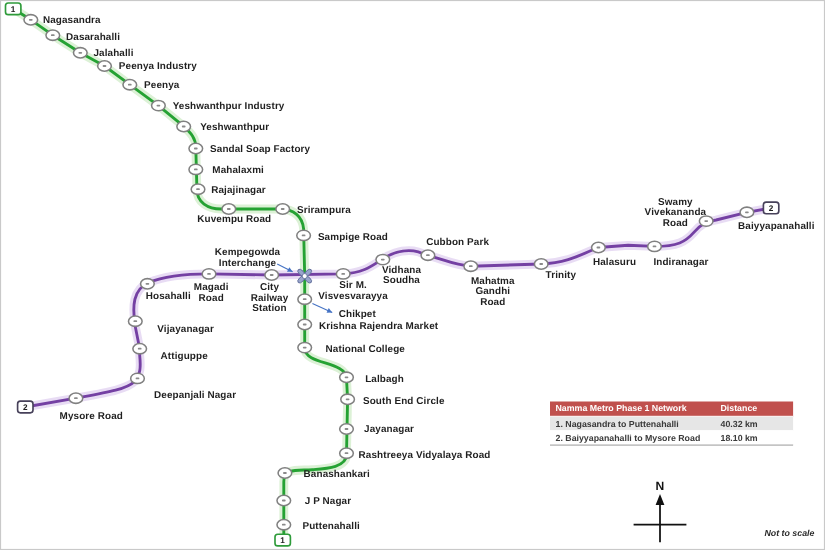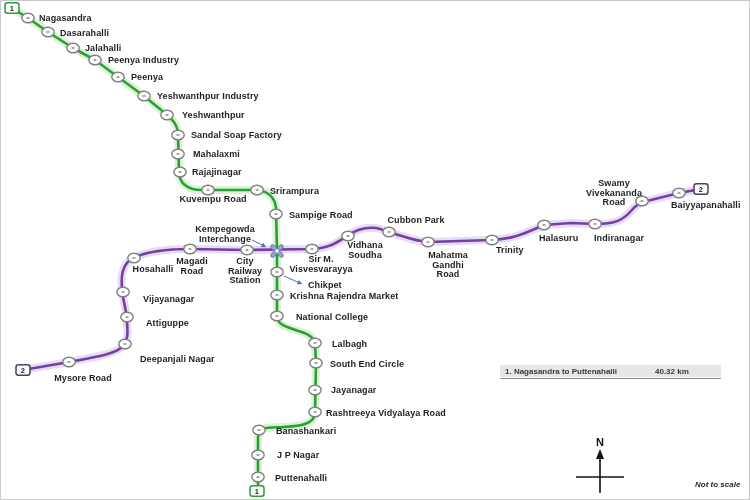--- a/index.html
+++ b/index.html
@@ -277,23 +277,31 @@
         <line x1="251" y1="239" x2="265" y2="246" stroke="#4472c4" stroke-width="1"></line>
         <polygon points="265,246 259.9017650113005,246.13416407865 262.0483902697003,241.84091356185039" fill="#4472c4"></polygon>
       </g>
       <g>
         <line x1="283" y1="275" x2="301" y2="283" stroke="#4472c4" stroke-width="1"></line>
         <polygon points="301,283 295.91311571268056,283.3655246194481 297.8625803497371,278.9792291860709" fill="#4472c4"></polygon>
       </g>
     </svg>
 
   <div class="legend">
+    <div class="legend-header">
+      <span class="col-route">Namma Metro Phase 1 Network</span>
+      <span class="col-dist">Distance</span>
+    </div>
     <div class="legend-row alt">
       <span class="col-route">1. Nagasandra to Puttenahalli</span>
       <span class="col-dist">40.32 km</span>
+    </div>
+    <div class="legend-row">
+      <span class="col-route">2. Baiyyapanahalli to Mysore Road</span>
+      <span class="col-dist">18.10 km</span>
     </div>
   </div>
 
   <div class="compass">
     <span class="compass-n">N</span>
     <svg width="56" height="48">
       <polygon points="28,2 24,12 32,12" fill="#111"></polygon>
       <line x1="28" y1="10" x2="28" y2="46" stroke="#111" stroke-width="1.6"></line>
       <line x1="4" y1="30" x2="52" y2="30" stroke="#111" stroke-width="1.6"></line>
     </svg>

